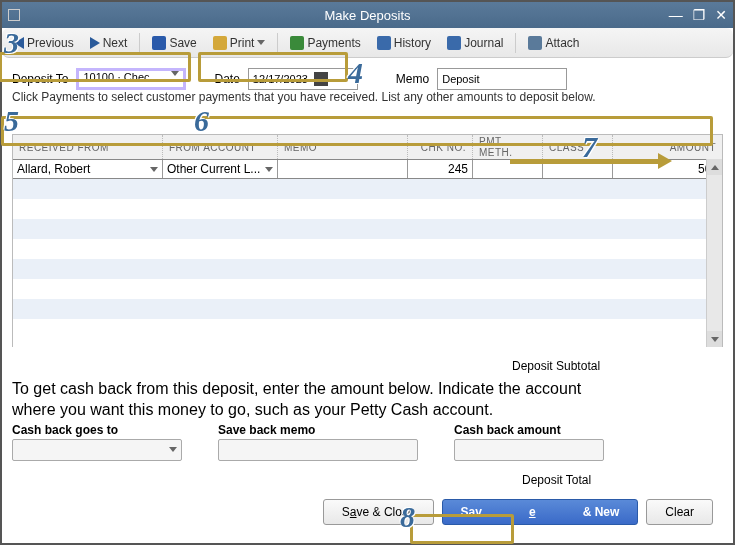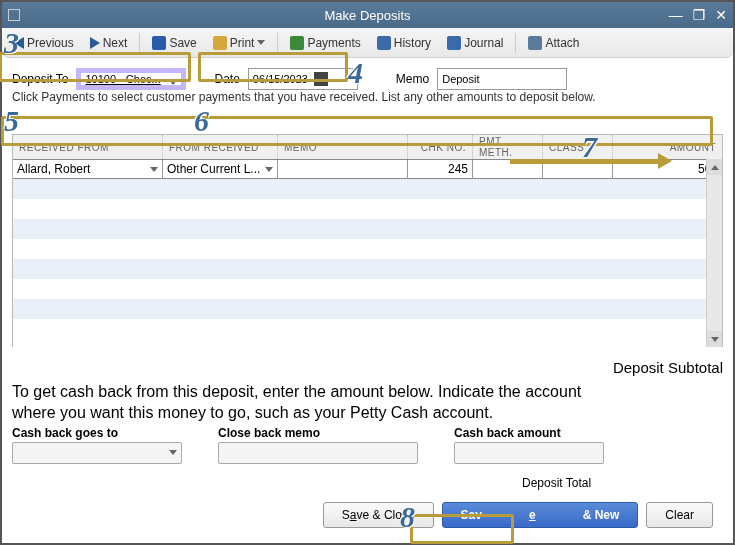--- a/index.html
+++ b/index.html
@@ -19,21 +19,21 @@
 .ico-print { background: #d4a83a; border-radius: 2px; }
 .ico-pay { background: #3a8a3a; border-radius: 2px; }
 .ico-hist { background: #3a6aaa; border-radius: 2px; }
 .ico-jrnl { background: #3a6aaa; border-radius: 2px; }
 .ico-attach { background: #5a7a9a; border-radius: 2px; }
 .dd-caret { width: 0; height: 0; border-left: 4px solid transparent; border-right: 4px solid transparent; border-top: 5px solid #666; display:inline-block; }
 .sep { width: 1px; height: 20px; background: #ccc; margin: 0 2px; }
 .content { padding: 10px 10px 6px 10px; position: relative; }
 .row1 { display: flex; align-items: center; gap: 8px; }
 .label { font-size: 12px; }
-.select-box { border: 5px solid #c4b5fd; background: #fff; height: 22px; display: flex; align-items: flex-end; padding: 0 4px; gap: 4px; text-decoration: underline; }
+.select-box { border: 3px solid #c4b5fd; background: #fff; height: 22px; display: flex; align-items: flex-start; padding: 0 4px; gap: 4px; }
 .select-box .dd-caret { margin-left: auto; }
 .input-box { border: 1px solid #999; background: #fff; height: 22px; display: flex; align-items: center; padding: 0 4px; }
 .cal-icon { width: 14px; height: 14px; background: #444; display: inline-block; }
 .hilite { position: absolute; border: 3px solid #b89c3a; border-radius: 2px; pointer-events: none; }
 .instruct { font-size: 12px; color: #333; margin-bottom: 14px; }
 .grid-wrap { border: 1px solid #bbb; border-bottom: none; margin-bottom: 2px; position: relative; }
 .grid-head { display: flex; background: #f0f0f0; height: 24px; align-items: center; font-size: 10px; color: #666; letter-spacing: 0.5px; }
 .gcol { padding: 0 6px; border-right: 1px dotted #bbb; height: 100%; display: flex; align-items: center; }
 .c-recv { width: 150px; } .c-acct { width: 115px; } .c-memo { width: 130px; } .c-chk { width: 65px; justify-content:flex-end; } .c-pmt { width: 70px; } .c-cls { width: 70px; } .c-amt { flex: 1; justify-content:flex-end; border-right:none; }
 .grid-body { height: 188px; overflow: hidden; position: relative; }
@@ -43,21 +43,21 @@
 .gcell { padding: 0 4px; border-right: 1px dotted #ccc; height: 100%; display: flex; align-items: center; }
 .gcell.num { justify-content: flex-end; }
 .edit-row { background: #fff !important; border-top:1px solid #888; border-bottom:1px solid #888; }
 .edit-row .gcell { border-right: 1px solid #999; }
 .edit-row .dd-caret { margin-left: auto; }
 .scrollbar { position:absolute; right:0; top:0; bottom:0; width:16px; background:#e8e8e8; border-left:1px solid #ccc; }
 .sb-arrow { height:16px; background:#ddd; display:flex; align-items:center; justify-content:center; }
 .sb-arrow .tri-up { width:0;height:0;border-left:4px solid transparent;border-right:4px solid transparent;border-bottom:5px solid #666; }
 .sb-arrow.down { position:absolute; bottom:0; width:100%; }
 .sb-arrow .tri-dn { width:0;height:0;border-left:4px solid transparent;border-right:4px solid transparent;border-top:5px solid #666; }
-.subtotal-row { display: flex; padding: 10px 0 6px 0; font-size: 15px; justify-content: flex-end; }
+.subtotal-row { display: flex; padding: 10px 0 6px 0; font-size: 12px; }
 .subtotal-row .lbl { margin-left: 500px; }
 .cashback-text { font-size: 16px; margin-bottom: 2px; line-height: 1.3; }
 .cashback-row { display: flex; gap: 36px; margin-bottom: 4px; font-weight: bold; }
 .cb-group { display: flex; flex-direction: column; gap: 2px; font-size: 12px; }
 .cb-input { border: 1px solid #aaa; background: #f5f5f5; height: 22px; border-radius: 2px; }
 .total-row { display: flex; padding: 8px 0; font-size: 12px; }
 .total-row .lbl { margin-left: 510px; }
 .btn-row { display: flex; gap: 8px; justify-content: flex-end; padding-right: 10px; margin-top: 4px; }
 .btn { height: 26px; padding: 0 18px; border: 1px solid #999; border-radius: 3px; background: linear-gradient(#fafafa,#e8e8e8); font-size: 12px; cursor: pointer; display:flex; align-items:center; }
 .btn.primary { background: linear-gradient(#5a8ad8,#3a6ac8); color: #fff; border-color: #2a5aa8; font-weight:bold;gap:47px; }
@@ -124,38 +124,38 @@
 
     <div class="row1">
       <span class="label">Deposit To</span>
       <div class="select-box" style="width:110px;">
         <span>10100 · Chec...</span>
         <span class="dd-caret"></span>
       </div>
       <span style="width:12px;"></span>
       <span class="label">Date</span>
       <div class="input-box" style="width:110px; gap:6px;">
-        <span>06/15/2023</span>
+        <span>12/17/2023</span>
         <span class="cal-icon"></span>
       </div>
       <span style="width:12px;"></span>
       <span class="label" style="margin-left:10px;">Memo</span>
       <div class="input-box" style="width:130px;">
         <span>Deposit</span>
       </div>
     </div>
 
     <div class="instruct">Click Payments to select customer payments that you have received. List any other amounts to deposit below.</div>
 
     <div style="height:16px;"></div>
 
     <div class="grid-wrap">
       <div class="grid-head">
         <div class="gcol c-recv">RECEIVED FROM</div>
-        <div class="gcol c-acct">FROM RECEIVED</div>
+        <div class="gcol c-acct">FROM ACCOUNT</div>
         <div class="gcol c-memo">MEMO</div>
         <div class="gcol c-chk">CHK NO.</div>
         <div class="gcol c-pmt">PMT METH.</div>
         <div class="gcol c-cls">CLASS</div>
         <div class="gcol c-amt">AMOUNT</div>
       </div>
       <div class="grid-body">
         <div class="grid-row edit-row">
           <div class="gcell c-recv">
               <span>Allard, Robert</span>
@@ -209,21 +209,21 @@
     </div>
 
     <div class="cashback-row">
       <div class="cb-group">
         <span>Cash back goes to</span>
         <div class="cb-input" style="width:170px; display:flex; align-items:center; padding-right:4px;">
             <span class="dd-caret" style="margin-left:auto;"></span>
           </div>
       </div>
       <div class="cb-group">
-        <span>Close back memo</span>
+        <span>Save back memo</span>
         <div class="cb-input" style="width:200px;"></div>
       </div>
       <div class="cb-group">
         <span>Cash back amount</span>
         <div class="cb-input" style="width:150px;"></div>
       </div>
     </div>
 
     <div class="total-row">
       <span class="lbl">Deposit Total</span>

